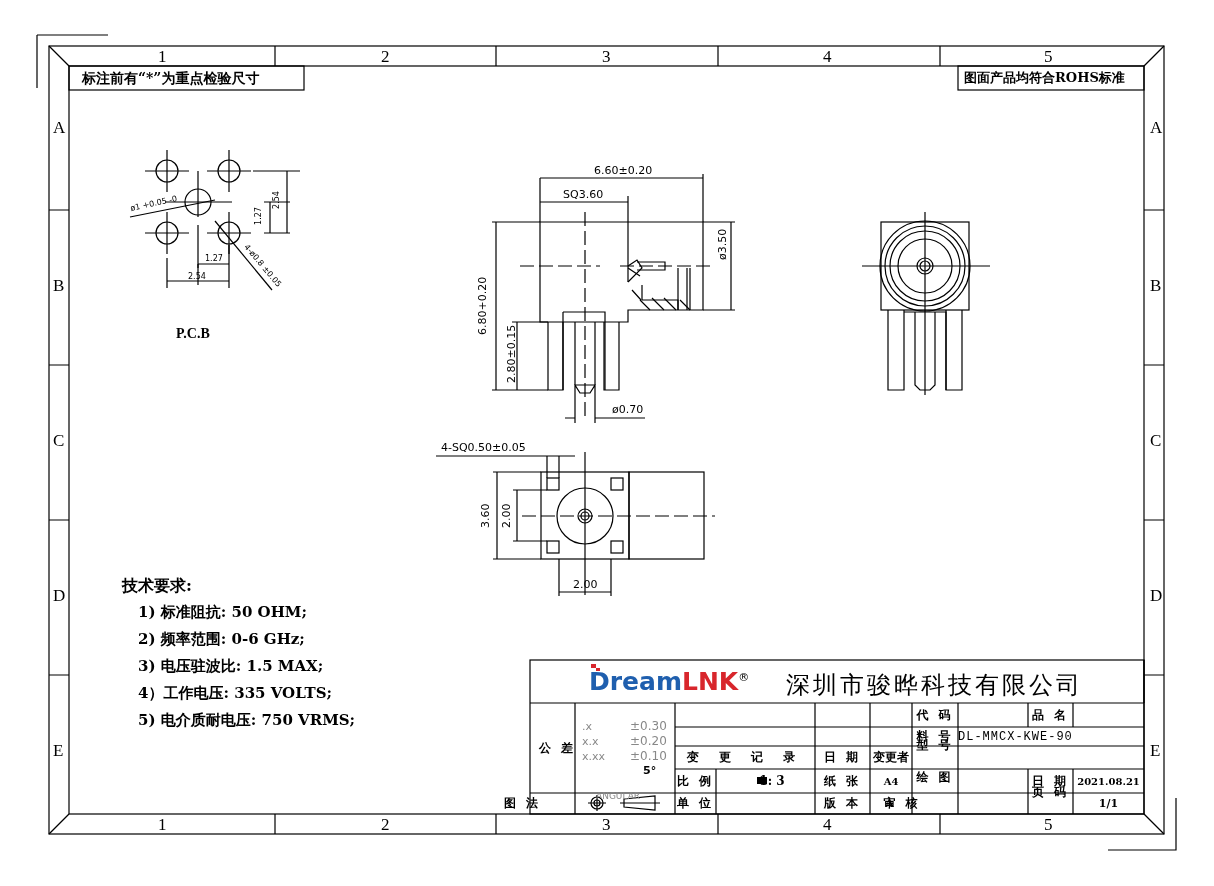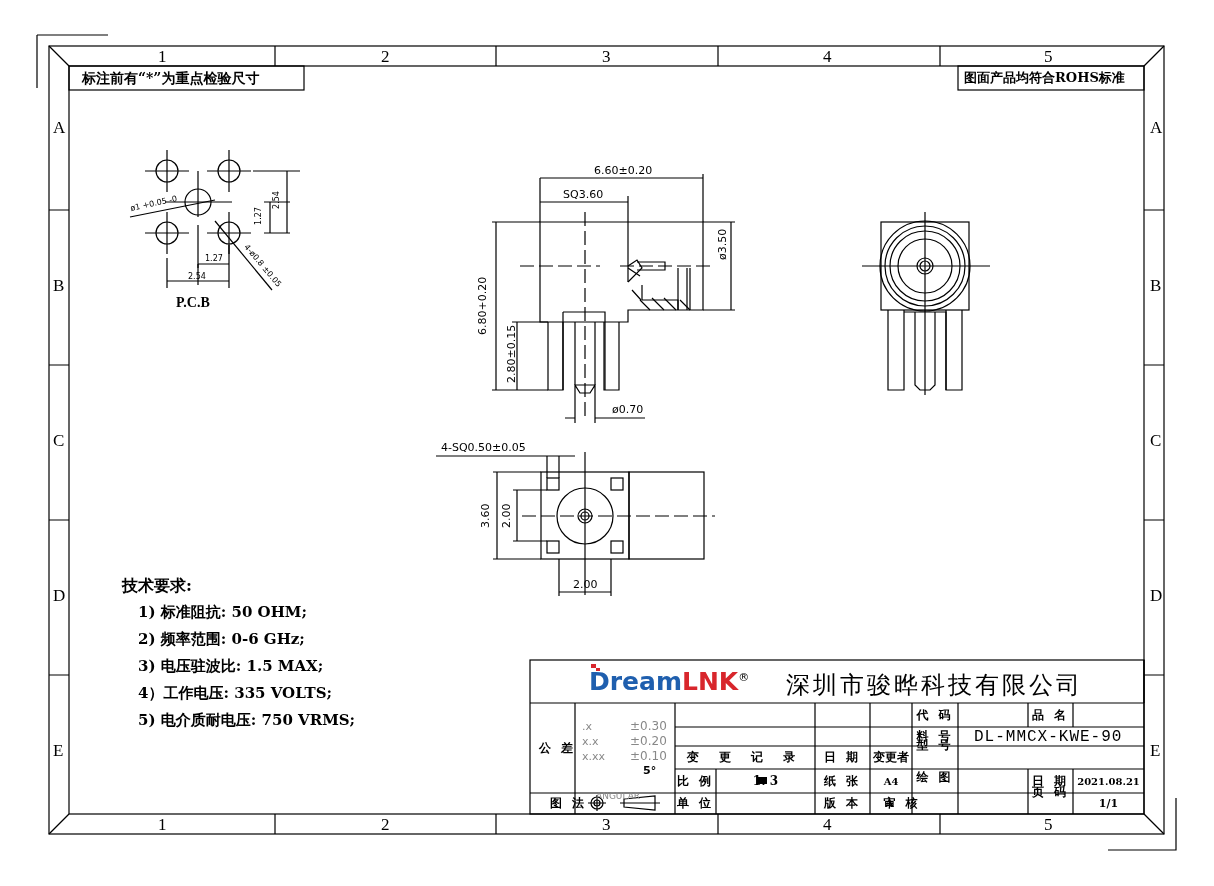--- a/index.html
+++ b/index.html
@@ -1,20 +1,20 @@
 <!DOCTYPE html>
 <html><head>
 <meta charset="utf-8">
 <style>
   html, body { margin:0; padding:0; background:#ffffff; }
   body { width:1214px; height:886px; position:relative; overflow:hidden;
          font-family:"DejaVu Sans", sans-serif; color:#000; }
   svg { position:absolute; left:0; top:0; }
   .t { position:absolute; white-space:nowrap; line-height:1; }
-  .serif { font-family:"Liberation Serif", "DejaVu Serif", serif; }
+  .serif { font-family:"Liberation Serif", "DejaVu Serif", serif;margin-top:31px; }
   .bold { font-weight:bold; }
   .zone { font-size:17px; font-family:"Liberation Serif", serif; }
   .note { font-size:14px; font-weight:bold; font-family:"DejaVu Serif", serif; }
   .req { font-size:15px; font-weight:bold; font-family:"DejaVu Serif", serif; }
   .dim { font-size:11px; font-family:"DejaVu Sans", sans-serif; }
   .cell { position:absolute; font-size:12px; font-weight:bold; font-family:"DejaVu Serif", serif;
           display:flex; align-items:center; justify-content:center; letter-spacing:3px; }
   .tol { position:absolute; font-size:11px; color:#888; font-family:"DejaVu Sans", sans-serif; }
   .brand { position:absolute; font-family:"DejaVu Sans", sans-serif; font-weight:bold; font-size:25px; }
   .company { position:absolute; font-size:24px; font-family:"DejaVu Sans", sans-serif; letter-spacing:3px; }
@@ -198,39 +198,39 @@
 <div class="cell" style="left:530px;top:703px;width:55px;height:90px">公 差</div>
 <div class="tol" style="left:582px;top:720px">.x</div>
 <div class="tol" style="left:630px;top:719px;font-size:12px">±0.30</div>
 <div class="tol" style="left:582px;top:735px">x.x</div>
 <div class="tol" style="left:630px;top:734px;font-size:12px">±0.20</div>
 <div class="tol" style="left:582px;top:750px">x.xx</div>
 <div class="tol" style="left:630px;top:749px;font-size:12px">±0.10</div>
 <div class="tol" style="left:596px;top:791px;font-size:9px">ANGULAR</div>
 <div class="tol" style="left:643px;top:764px;color:#000;font-weight:bold">5°</div>
 
-<div class="cell" style="left:546px;top:793px;width:45px;height:21px">图 法</div>
+<div class="cell" style="left:500px;top:793px;width:45px;height:21px">图 法</div>
 
 <div class="cell" style="left:675px;top:746px;width:140px;height:23px;letter-spacing:8px">变 更 记 录</div>
 <div class="cell" style="left:815px;top:746px;width:55px;height:23px">日 期</div>
 <div class="cell" style="left:870px;top:746px;width:42px;height:23px;letter-spacing:0">变更者</div>
 
 <div class="cell" style="left:912px;top:703px;width:46px;height:24px">代 码</div>
 <div class="cell" style="left:958px;top:703px;width:70px;height:24px"></div>
 <div class="cell" style="left:1028px;top:703px;width:45px;height:24px">品 名</div>
 <div class="cell" style="left:1073px;top:703px;width:71px;height:24px"></div>
 
 <div class="cell" style="left:912px;top:727px;width:46px;height:19px">料 号</div>
-<div class="cell" style="left:958px;top:727px;width:186px;height:19px;justify-content:flex-start;padding-left:16px;font-weight:normal;font-size:16px;letter-spacing:1px;font-family:'Liberation Mono',monospace">DL-MMCX-KWE-90</div>
+<div class="cell" style="left:958px;top:727px;width:186px;height:19px;justify-content:flex-start;padding-left:0;font-weight:normal;font-size:12px;letter-spacing:1px;font-family:'Liberation Mono',monospace">DL-MMCX-KWE-90</div>
 
 <div class="cell" style="left:912px;top:734px;width:46px;height:23px">型 号</div>
 <div class="cell" style="left:958px;top:746px;width:186px;height:23px"></div>
 
 <div class="cell" style="left:675px;top:769px;width:41px;height:24px">比 例</div>
-<div class="cell" style="left:716px;top:769px;width:99px;height:24px;letter-spacing:0">1: 3</div>
+<div class="cell" style="left:716px;top:769px;width:112px;height:24px;letter-spacing:0">1: 3</div>
 <div class="cell" style="left:815px;top:769px;width:55px;height:24px">纸 张</div>
 <div class="cell" style="left:870px;top:769px;width:42px;height:24px;letter-spacing:0;font-size:10px">A4</div>
 <div class="cell" style="left:912px;top:769px;width:46px;height:17px">绘 图</div>
 <div class="cell" style="left:958px;top:769px;width:70px;height:24px"></div>
 <div class="cell" style="left:1028px;top:769px;width:45px;height:24px">日 期</div>
 <div class="cell" style="left:1073px;top:769px;width:71px;height:24px;letter-spacing:0;font-size:10px">2021.08.21</div>
 
 <div class="cell" style="left:675px;top:793px;width:41px;height:21px">单 位</div>
 <div class="cell" style="left:815px;top:793px;width:55px;height:21px">版 本</div>
 <div class="cell" style="left:870px;top:793px;width:42px;height:21px;font-size:11px">A</div>

